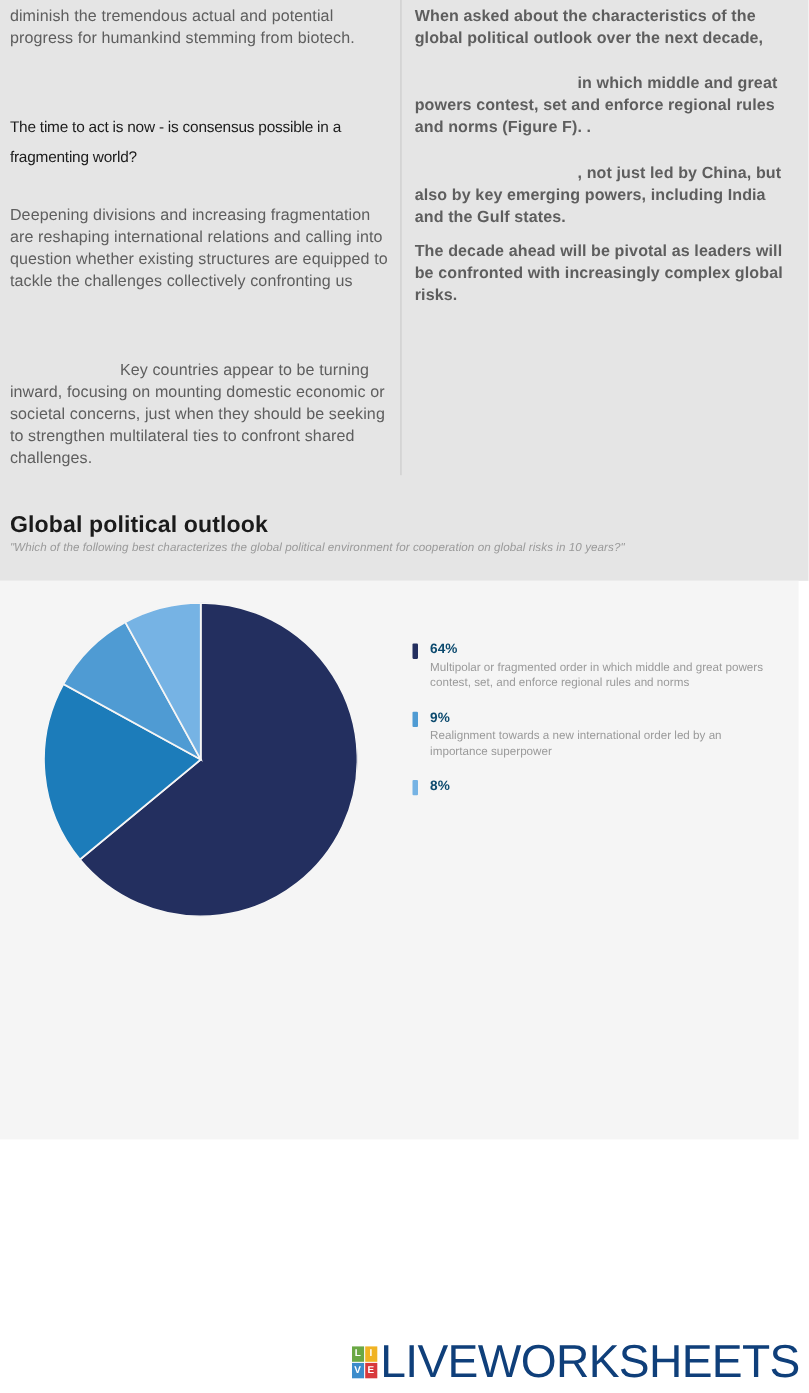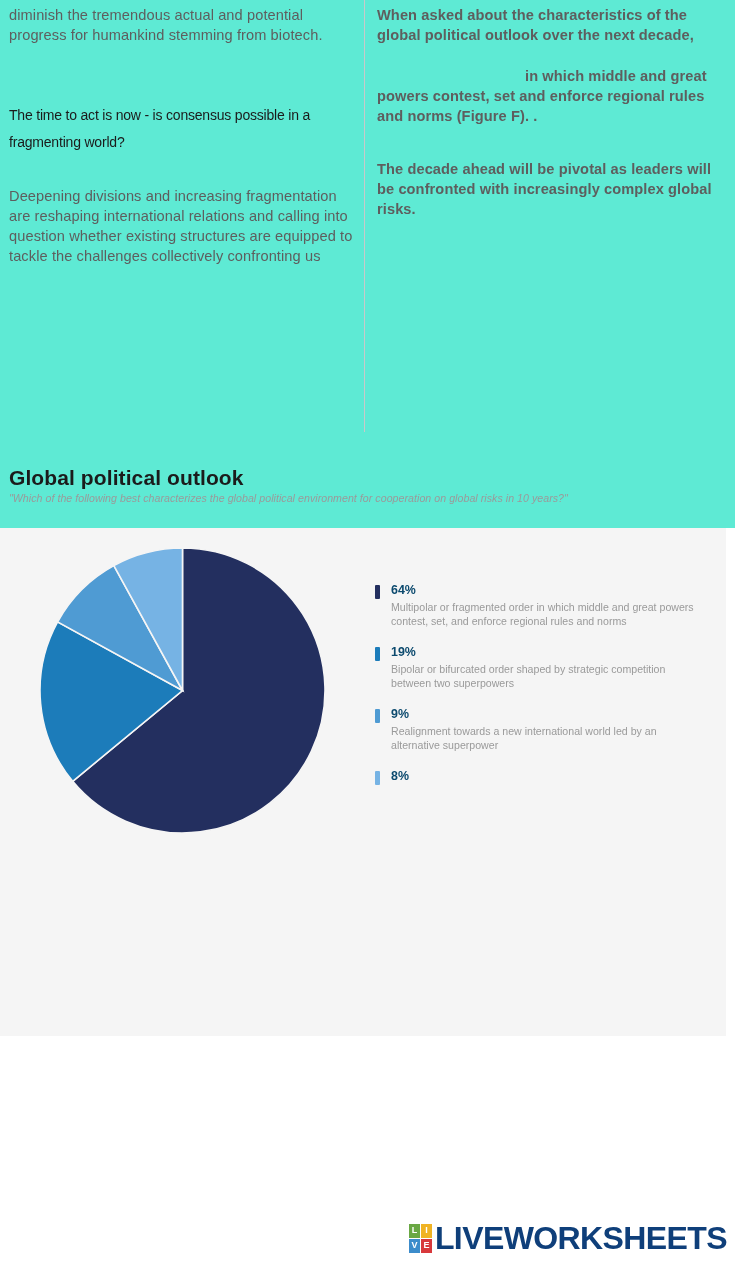--- a/index.html
+++ b/index.html
@@ -16,21 +16,21 @@
     -webkit-font-smoothing: antialiased;
   }
 
   
   .article {
     position: absolute;
     left: 0;
     top: 0;
     width: 735px;
     height: 528px;
-    background: #5eead4;
+    background: #e5e5e5;
   }
   .col-divider {
     position: absolute;
     left: 364px;
     top: 0;
     width: 1px;
     height: 432px;
     background: #c9c9c9;
   }
   .col {
@@ -175,51 +175,53 @@
   .brand-tile {
     display: flex;
     align-items: center;
     justify-content: center;
     font-size: 9px;
     font-weight: bold;
     color: #ffffff;
     line-height: 1;
   }
   .brand-word {
-    font-size: 32px;
-    font-weight: bold;
+    font-size: 42px;
+    font-weight: normal;
     color: #0f3f7a;
     letter-spacing: -0.6px;
     line-height: 1;
   }
 </style>
 </head>
 <body>
 
 <div class="article">
 
   <div class="col-divider"></div>
 
   <div class="col col-left body-text">
     <div style="height:5px"></div>
     <p class="p">diminish the tremendous actual and potential progress for humankind stemming from biotech.</p>
     <div class="gap-xl"></div>
     <h1 class="headline">The time to act is now - is consensus possible in a fragmenting world?</h1>
     <div class="gap-lg"></div>
     <p class="p">Deepening divisions and increasing fragmentation are reshaping international relations and calling into question whether existing structures are equipped to tackle the challenges collectively confronting us</p>
     <div style="height:61px"></div>
+    <p class="p indent-lead">Key countries appear to be turning inward, focusing on mounting domestic economic or societal concerns, just when they should be seeking to strengthen multilateral ties to confront shared challenges.</p>
   </div>
 
   <div class="col col-right body-text">
     <div style="height:5px"></div>
     <p class="p">When asked about the characteristics of the global political outlook over the next decade,</p>
     <div style="height:21px"></div>
     <p class="p indent-lead-r">in which middle and great powers contest, set and enforce regional rules and norms (Figure F). .</p>
     <div class="gap-sm"></div>
     <div class="gap-sm"></div>
+    <p class="p indent-lead-r">, not just led by China, but also by key emerging powers, including India and the Gulf states.</p>
     <div class="gap-sm"></div>
     <p class="p">The decade ahead will be pivotal as leaders will be confronted with increasingly complex global risks.</p>
   </div>
 </div>
 
 <div class="chart-head">
   <h2 class="chart-title">Global political outlook</h2>
   <p class="chart-subtitle">"Which of the following best characterizes the global political environment for cooperation on global risks in 10 years?"</p>
 </div>
 
@@ -234,28 +236,23 @@
       </svg>
   </div>
 
   <div class="legend" id="legend">
       <div class="legend-item">
         <span class="legend-swatch" style="background: rgb(35, 47, 95);"></span>
         <p class="legend-pct">64%</p>
         <p class="legend-desc">Multipolar or fragmented order in which middle and great powers contest, set, and enforce regional rules and norms</p>
       </div>
       <div class="legend-item">
-        <span class="legend-swatch" style="background: rgb(28, 124, 186);"></span>
-        <p class="legend-pct">19%</p>
-        <p class="legend-desc">Bipolar or bifurcated order shaped by strategic competition between two superpowers</p>
-      </div>
-      <div class="legend-item">
         <span class="legend-swatch" style="background: rgb(79, 155, 211);"></span>
         <p class="legend-pct">9%</p>
-        <p class="legend-desc">Realignment towards a new international world led by an alternative superpower</p>
+        <p class="legend-desc">Realignment towards a new international order led by an importance superpower</p>
       </div>
       <div class="legend-item">
         <span class="legend-swatch" style="background: rgb(118, 179, 228);"></span>
         <p class="legend-pct">8%</p>
       </div>
     </div>
 
 </div>
 
 <div class="footer">

